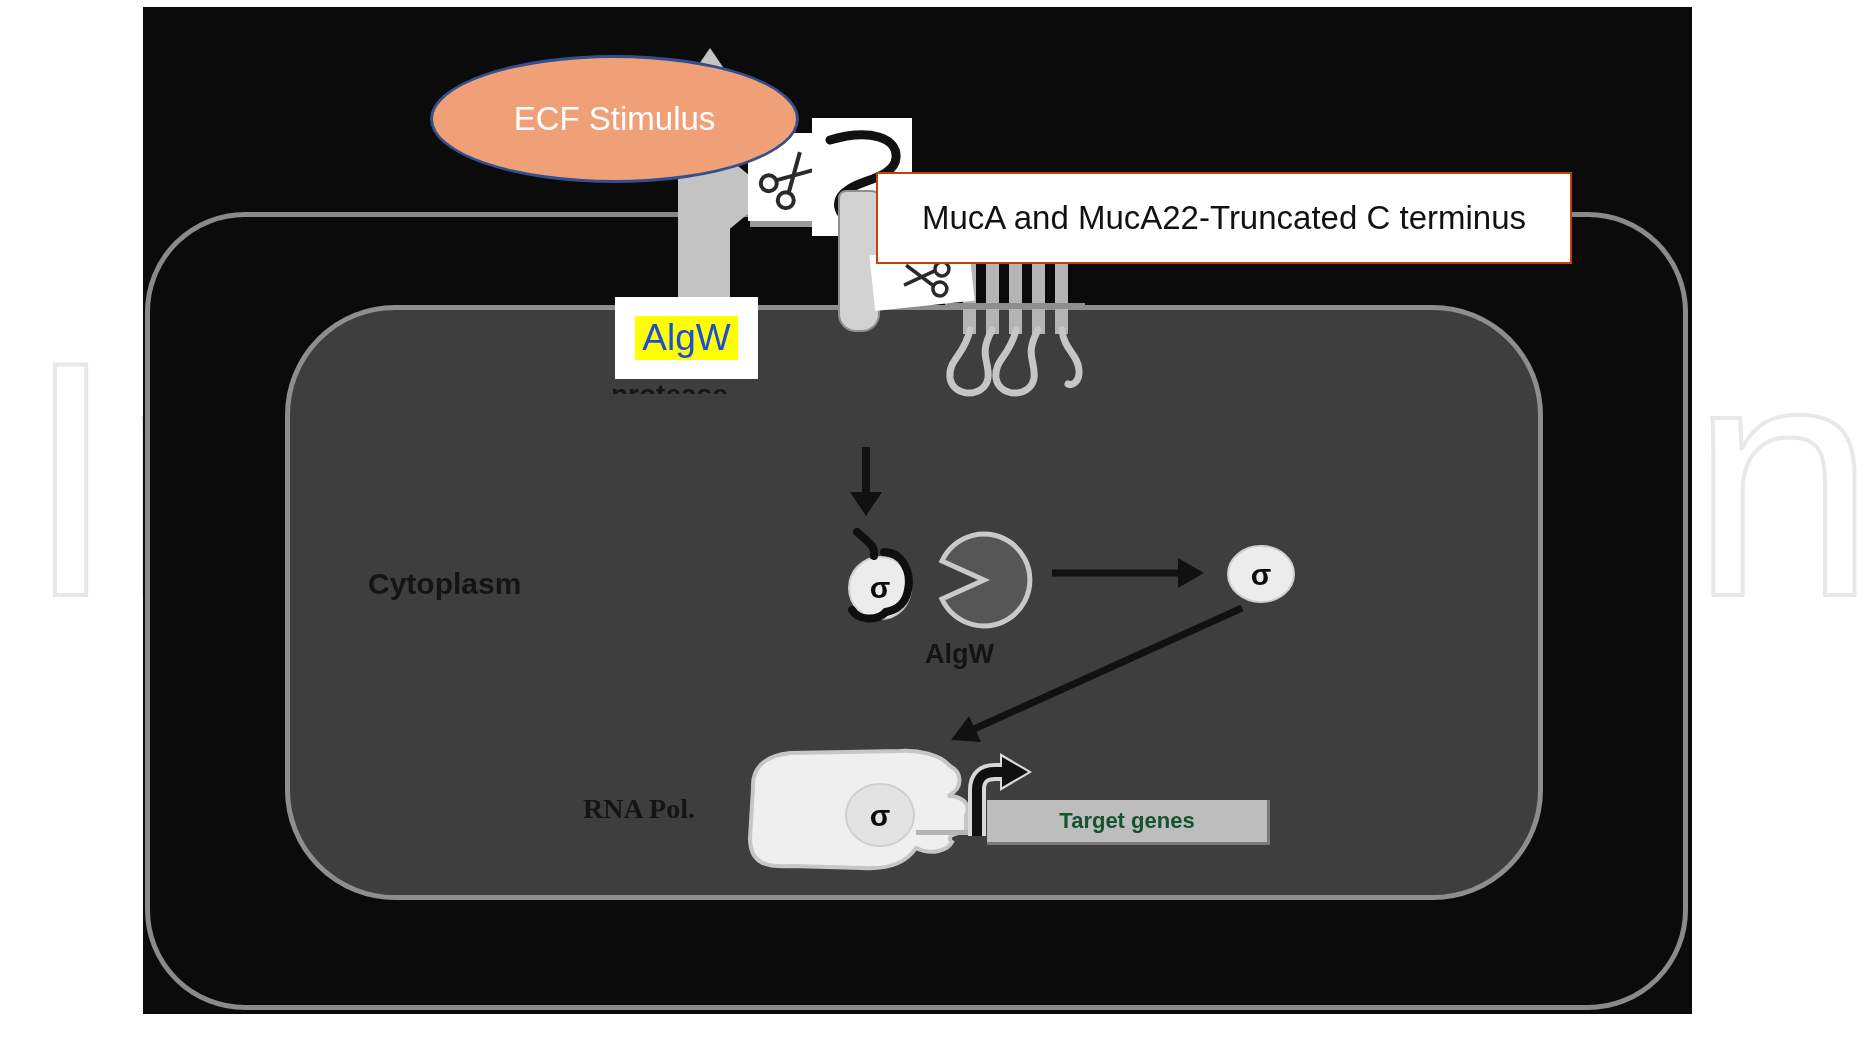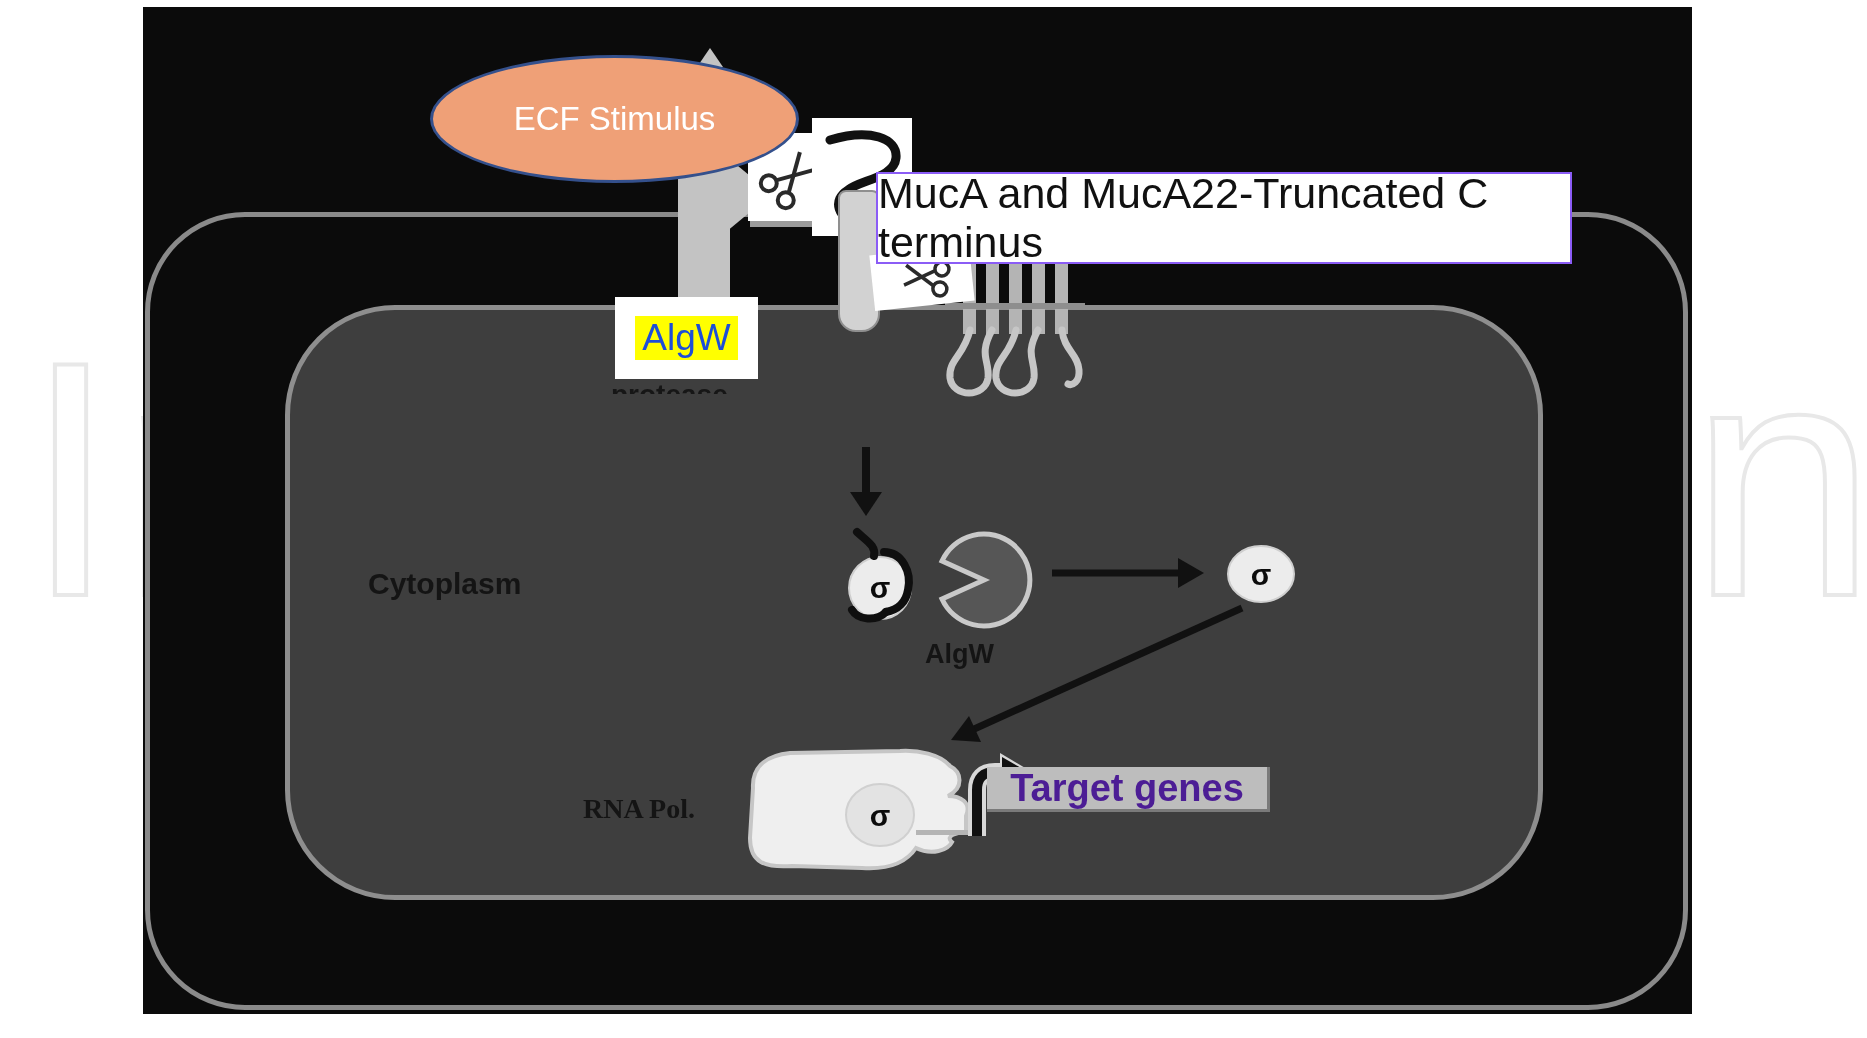--- a/index.html
+++ b/index.html
@@ -29,21 +29,21 @@
     left:142px; top:298px; width:1248px; height:585px;
     background:var(--cytoplasm_fill);
     border:5px solid var(--cytoplasm_stroke); border-radius:110px;
   }
   svg.overlay{position:absolute; left:0; top:0; z-index:2;}
   .box{
     background:var(--label_bg); display:flex; align-items:center; justify-content:center;
     z-index:3; color:#111;
   }
   .hl{background:var(--highlight); padding:1px 7px; font-size:37px; color:#1d4ed8;}
-  #muca-box{left:733px; top:165px; width:692px; height:88px; font-size:43px; border:2px solid #8b5cf6;}
+  #muca-box{left:733px; top:165px; width:692px; height:88px; font-size:33px; border:2px solid #c2410c;}
   #algw-box{left:472px; top:290px; width:143px; height:82px;}
   #mucp-box{left:939px; top:353px; width:146px; height:92px; border:1px solid #888;}
   #scissors-box1{left:605px; top:126px; width:84px; height:88px;}
   #squiggle-box{left:669px; top:111px; width:100px; height:118px;}
   #scissors-box2{left:729px; top:243px; width:100px; height:56px; transform:rotate(-6deg);}
   #cylinder{
     left:695px; top:183px; width:38px; height:138px; z-index:3;
     background:#d2d2d2; border:2px solid #8f8f8f; border-radius:8px 8px 18px 18px;
   }
   #protease-frag{left:468px; top:371px; width:132px; height:16px; overflow:hidden; z-index:3;}
@@ -61,23 +61,23 @@
   #clpxp-label{left:782px; top:632px; font-size:27px;}
   #rnapol-label{left:440px; top:786px; font-size:28px;font-family:Liberation Serif, serif;}
   .sigma{
     position:absolute; z-index:5; font-weight:bold; color:#0c0c0c; font-size:30px;
     width:40px; text-align:center;
   }
   #sigma-1{left:717px; top:564px;}
   #sigma-2{left:1098px; top:551px;}
   #sigma-3{left:717px; top:792px;}
   #target-box{
-    left:844px; top:760px; width:280px; height:42px;
+    left:844px; top:793px; width:280px; height:42px;
     background:var(--target_fill); border-right:3px solid #7a7a7a; border-bottom:3px solid #7a7a7a;
-    font-weight:bold; font-size:38px; color:#4c1d95;
+    font-weight:bold; font-size:22px; color:#14532d;
   }
   .mini{display:block;}
 </style>
 </head>
 <body>
 
 <div class="page">
 
   <div class="watermark" id="wm-left">In</div>
   <div class="watermark" id="wm-right">n</div>

